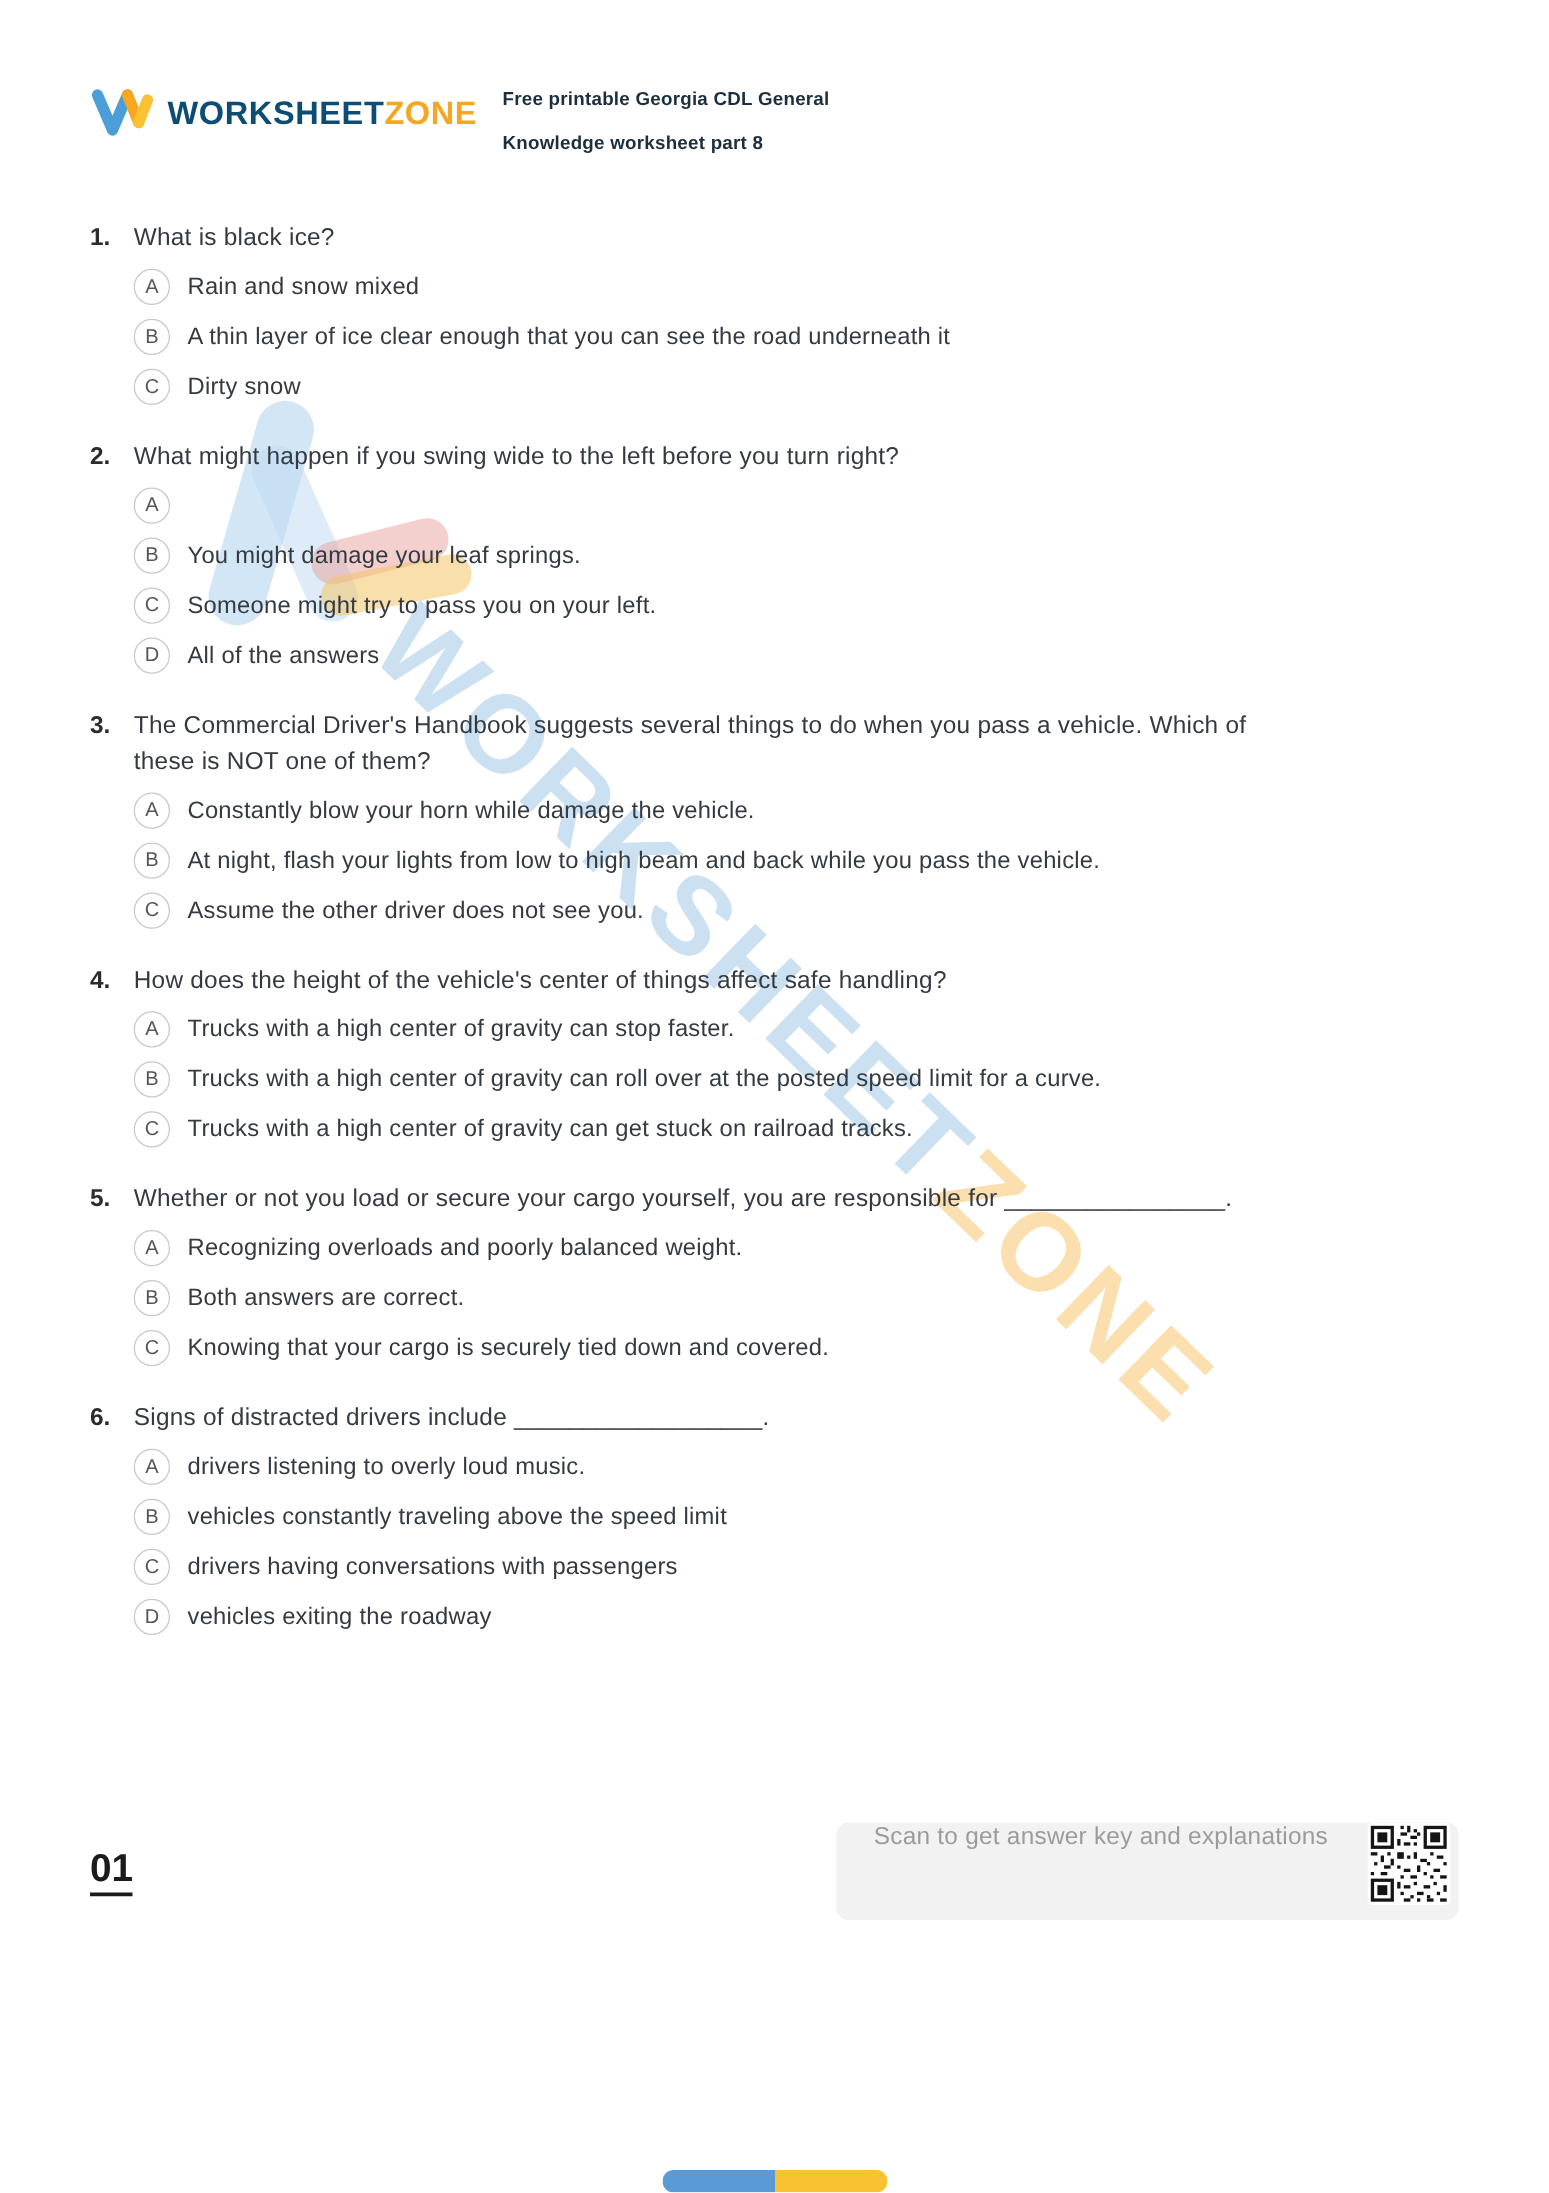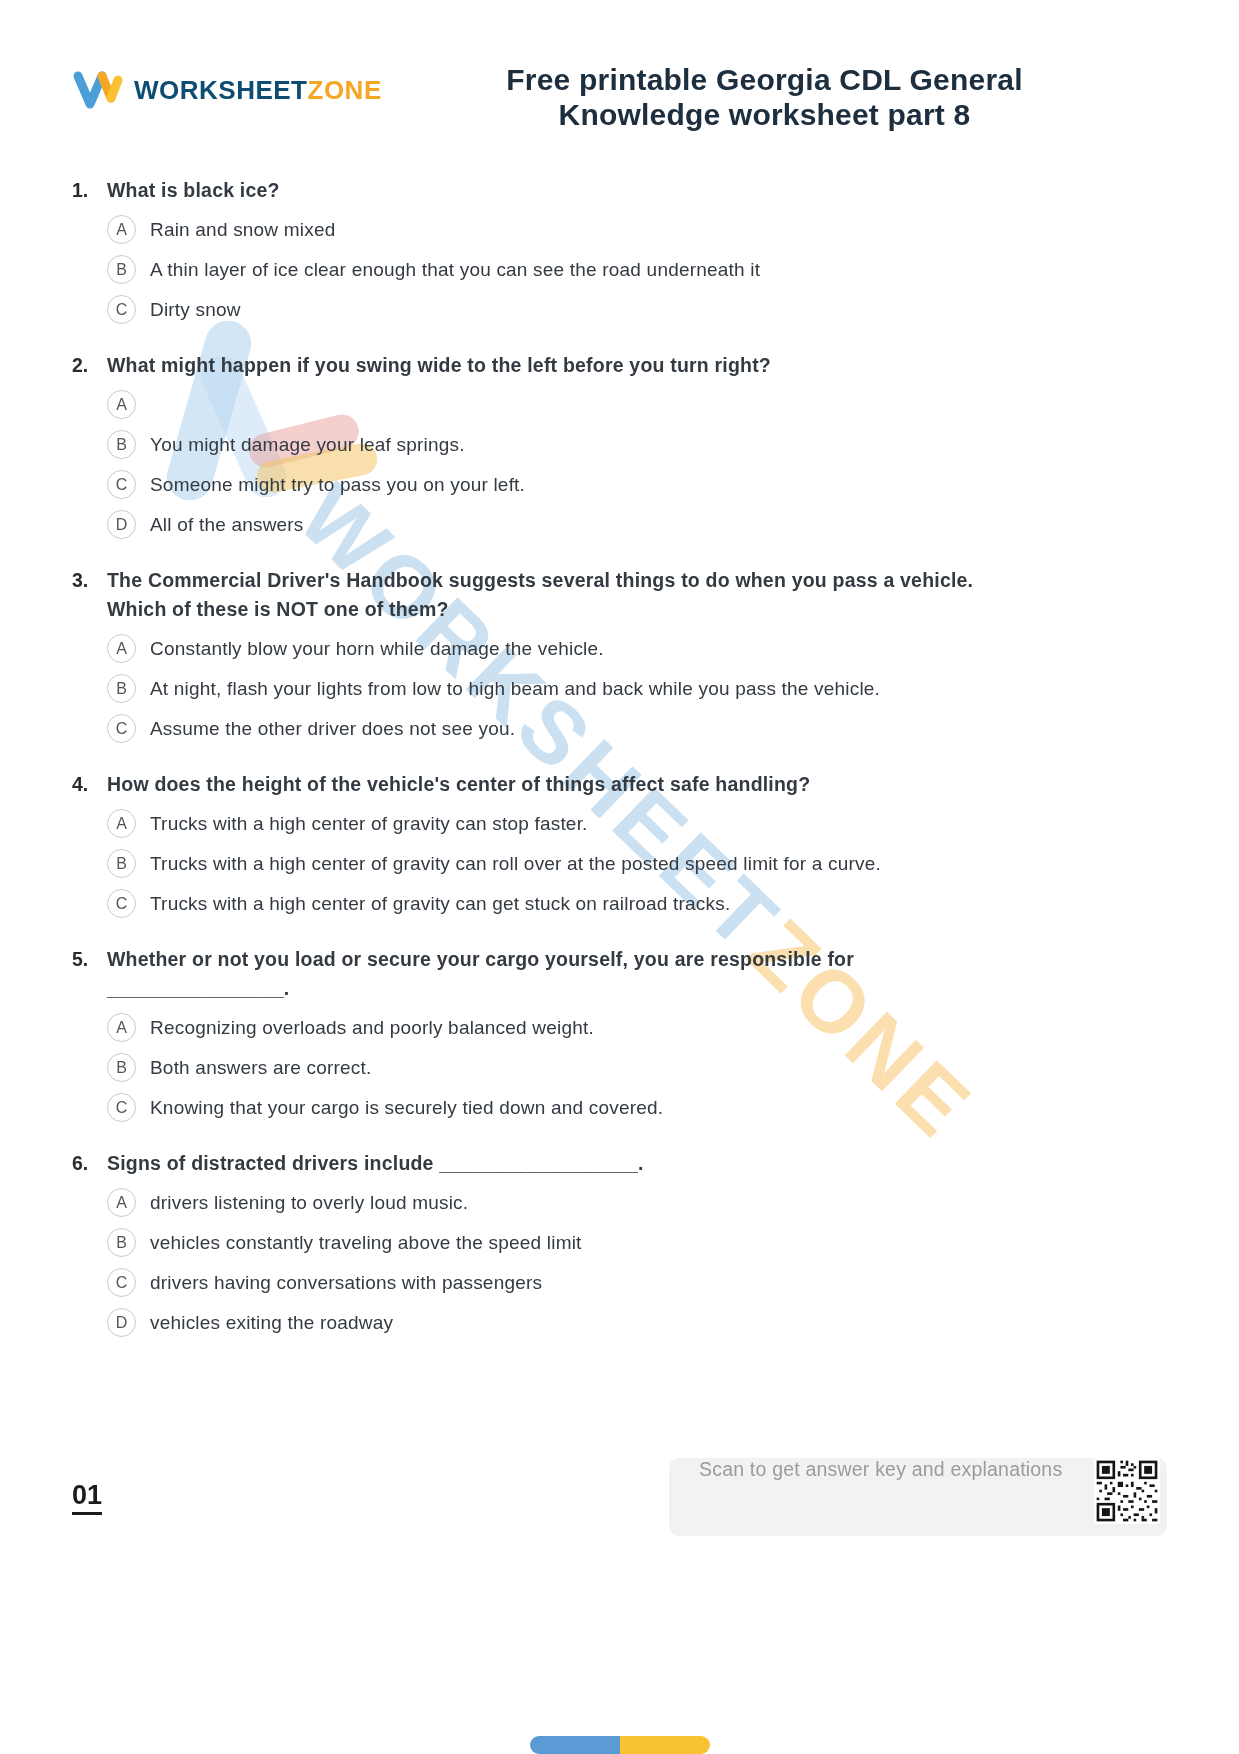--- a/index.html
+++ b/index.html
@@ -35,58 +35,58 @@
     position: relative; z-index: 1;
     display: flex; align-items: flex-start;
     padding: 62px 72px 0 72px;
   }
   .logo { display: flex; align-items: center; gap: 10px; width: 330px; flex-shrink: 0; margin-top: 6px; }
   .logo-mark { flex-shrink: 0; }
   .brand { font-size: 26px; font-weight: 700; letter-spacing: .5px; white-space: nowrap; }
   .brand-a { color: #0e4d73; }
   .brand-b { color: #f5a623; }
   .title {
-    flex: 1; margin: 0; text-align: center;
-    font-size: 30px; line-height: 35px; font-weight: 700;
+    flex: 1; margin: 0; text-align: left;
+    font-size: 15px; line-height: 35px; font-weight: 700;
     color: #1d2e3e; letter-spacing: .2px;
     padding-right: 40px;
   }
 
   
   main { position: relative; z-index: 1; padding: 44px 72px 0 72px; }
   .question { margin-bottom: 27px; }
   .q-head { display: flex; align-items: flex-start; }
   .q-num {
     width: 30px; flex-shrink: 0;
     font-size: 19.5px; font-weight: 700; color: #2b2b2b;
     line-height: 29px;
   }
   .q-text {
     margin-left: 5px;
     font-size: 19.5px; color: #333a42; letter-spacing: .2px;
-    line-height: 29px; max-width: 900px; font-weight: bold;
+    line-height: 29px; max-width: 900px;
   }
   .options { margin: 10px 0 0 35px; }
   .option { display: flex; align-items: center; margin-bottom: 11px; min-height: 29px; }
   .bubble {
     width: 29px; height: 29px; box-sizing: border-box;
     border: 1.5px solid #c9c9c9; border-radius: 50%;
     display: flex; align-items: center; justify-content: center;
     font-size: 16px; color: #555; flex-shrink: 0; background: transparent;
   }
   .opt-text { margin-left: 14px; font-size: 19px; color: #333a42; letter-spacing: .2px; line-height: 27px; }
 
   
   footer {
     position: absolute; z-index: 1;
     left: 72px; right: 72px; top: 1458px;
     display: flex; align-items: center; justify-content: space-between;
   }
   .page-number {
-    font-size: 27px; font-weight: 700; color: #1b1b1b;
+    font-size: 31px; font-weight: 700; color: #1b1b1b;
     border-bottom: 3px solid #1b1b1b; padding-bottom: 1px;
   }
   .scan-box {
     width: 498px; height: 78px; box-sizing: border-box;
     background: #f2f2f2; border-radius: 10px;
     display: flex; align-items: flex-start; justify-content: space-between;
     padding: 0 7px 0 30px;
   }
   .scan-text { color: #9b9b9b; font-size: 19.5px; letter-spacing: .2px; }
   .qr { display: block; border-radius: 4px; }

